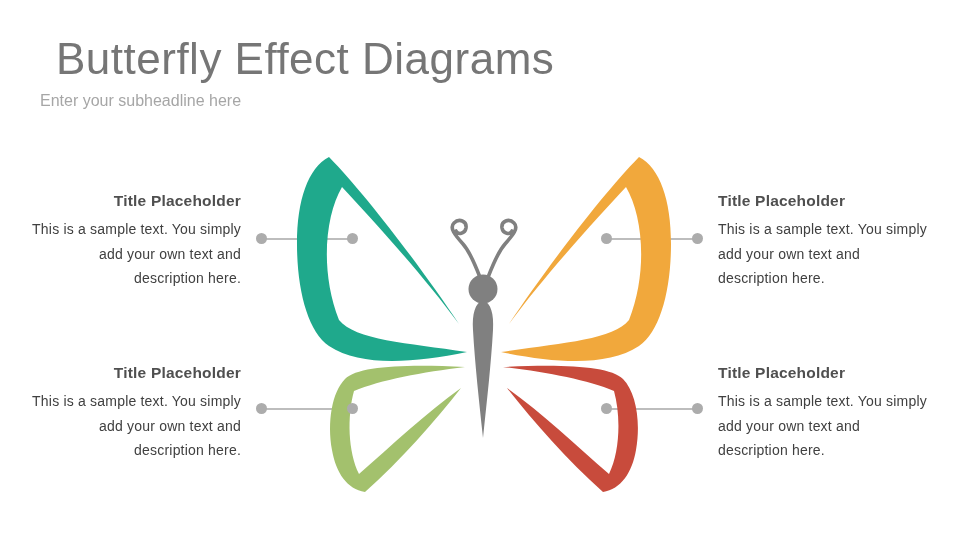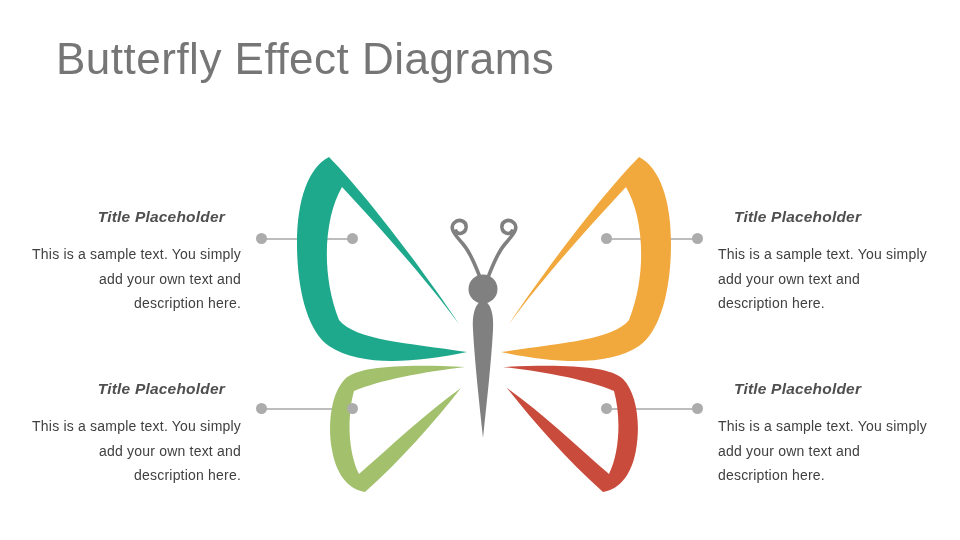--- a/index.html
+++ b/index.html
@@ -20,21 +20,21 @@
   .subheadline{
     position:absolute;left:40px;top:92px;
     font-size:16px;color:#A6A6A6;white-space:nowrap;
   }
 
   
   .tblock{position:absolute;width:222px;}
   .tblock.left{text-align:right;}
   .tblock.right{text-align:left;}
   .tblock h3{
-    margin:16px;font-size:15.5px;font-weight:bold;color:#4F4F4F;letter-spacing:0.2px;font-style:italic;
+    margin:0;font-size:15.5px;font-weight:bold;color:#4F4F4F;letter-spacing:0.2px;
   }
   .tblock p{
     margin:7px 0 0 0;font-size:14px;color:#404040;line-height:24.5px;
     white-space:pre-line;letter-spacing:0.2px;
   }
   #block-tl{left:19px;top:192px;}
   #block-bl{left:19px;top:364px;}
   #block-tr{left:718px;top:192px;}
   #block-br{left:718px;top:364px;}
 
@@ -51,20 +51,21 @@
 
   
   .butterfly-svg{position:absolute;left:255px;top:140px;z-index:2;}
 </style>
 </head>
 <body>
 
 <div class="slide">
 
   <div class="headline">Butterfly Effect Diagrams</div>
+  <div class="subheadline">Enter your subheadline here</div>
 
   <div class="connector-lines">
     <div class="cline" id="cline-tl"></div>
     <div class="cline" id="cline-tr"></div>
     <div class="cline" id="cline-bl"></div>
     <div class="cline" id="cline-br"></div>
   </div>
 
   <svg class="butterfly-svg" width="460" height="380" viewBox="0 0 460 380">
 

